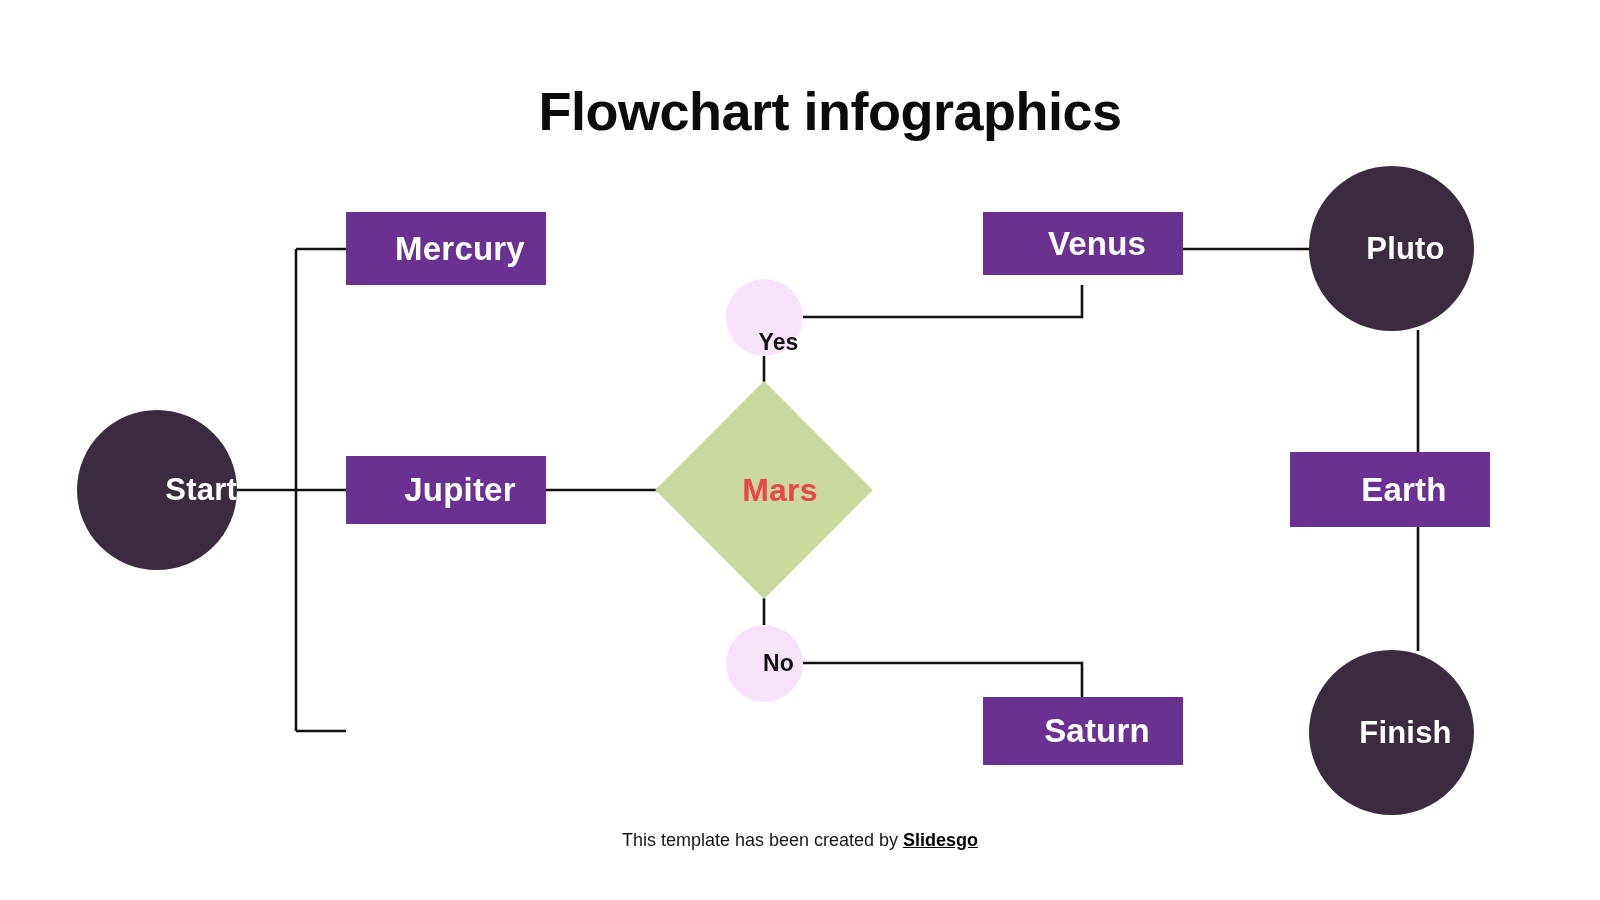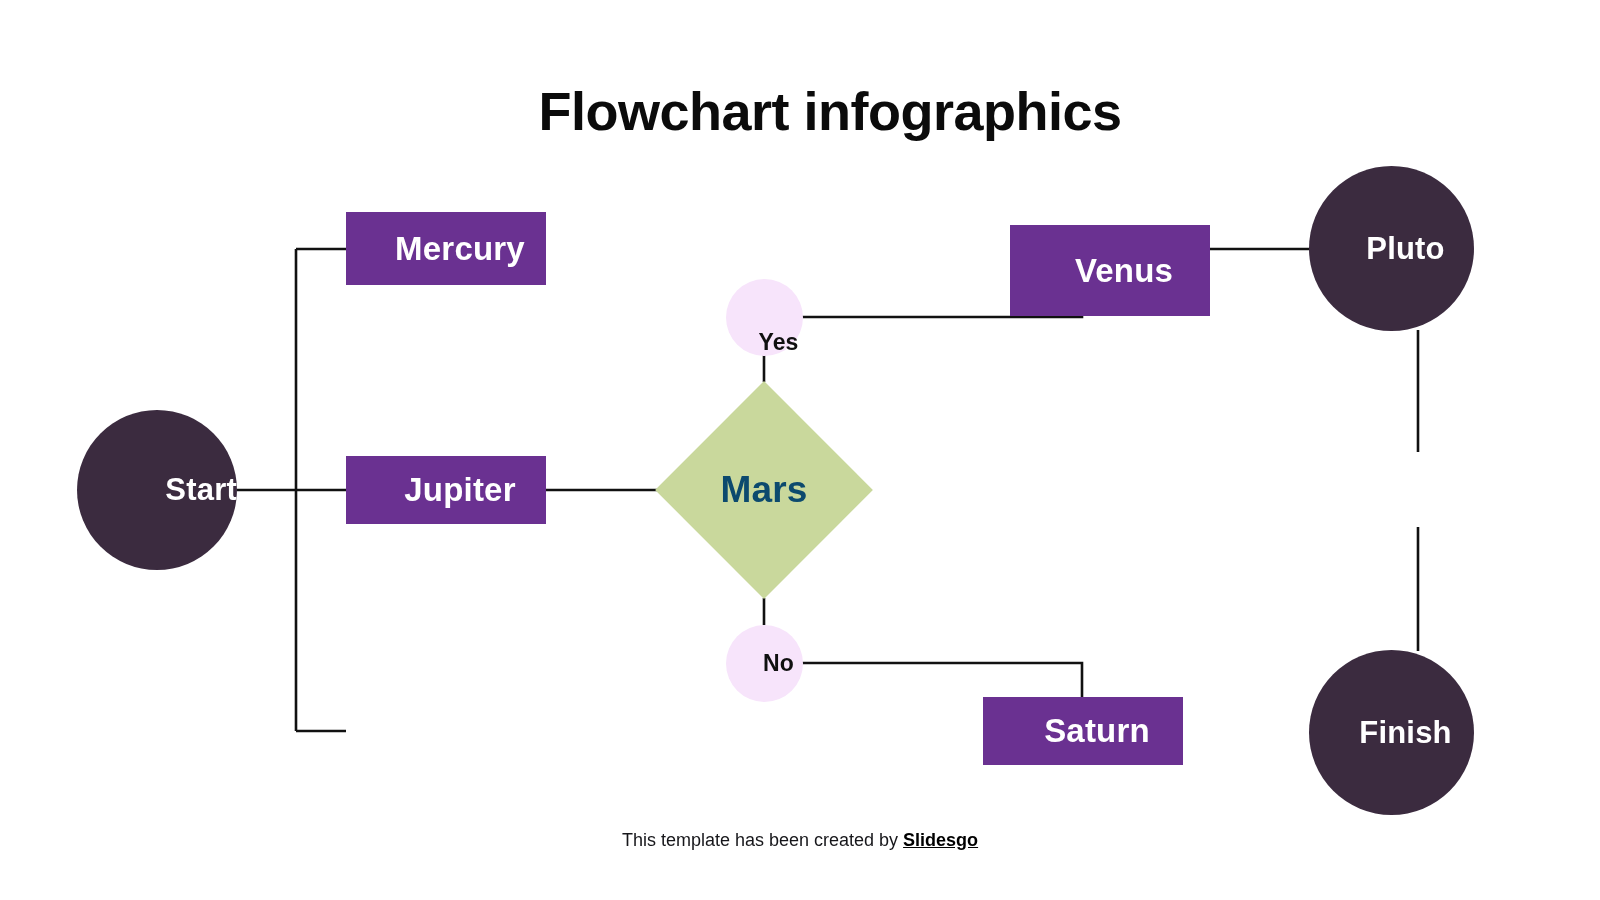--- a/index.html
+++ b/index.html
@@ -94,29 +94,29 @@
     position: absolute;
     left: 0;
     top: 0;
     width: 100%;
     height: 100%;
     background: #C9D89C;
     transform: rotate(45deg);
   }
   .node-diamond-label {
     position: absolute;
-    left: 0;
+    left: 16px;
     top: 0;
     width: 100%;
     height: 100%;
     display: flex;
     align-items: center;
     justify-content: center;
-    color: #0c4a6e;
-    font-size: 37px;
+    color: #ef4444;
+    font-size: 32px;
     font-weight: bold;
     letter-spacing: 0.2px;
   }
 
   
   .footer {
     position: absolute;
     left: 0;
     top: 830px;
     width: 1600px;
@@ -188,32 +188,35 @@
 
   <div class="node-diamond-wrap" style="left:687px; top:413px; width:154px; height:154px;">
     <div class="node-diamond-shape"></div>
     <div class="node-diamond-label">Mars</div>
   </div>
 
   <div class="node node-circle-light" style="left:726px; top:625px; width:77px; height:77px;">
     <span>No</span>
   </div>
 
-  <div class="node node-rect" style="left:983px; top:225px; width:200px; height:91px;margin-left:27px;">
+  <div class="node node-rect" style="left:983px; top:212px; width:200px; height:63px;">
     <span>Venus</span>
   </div>
 
   <div class="node node-rect" style="left:983px; top:697px; width:200px; height:68px;">
     <span>Saturn</span>
   </div>
 
   <div class="node node-circle-dark" style="left:1309px; top:166px; width:165px; height:165px;">
     <span>Pluto</span>
   </div>
 
+  <div class="node node-rect" style="left:1290px; top:452px; width:200px; height:75px;">
+    <span>Earth</span>
+  </div>
 
   <div class="node node-circle-dark" style="left:1309px; top:650px; width:165px; height:165px;">
     <span>Finish</span>
   </div>
 
   <div class="footer">
     <span>This template has been created by </span><a class="brand" href="#">Slidesgo</a>
   </div>
 
 </div>

